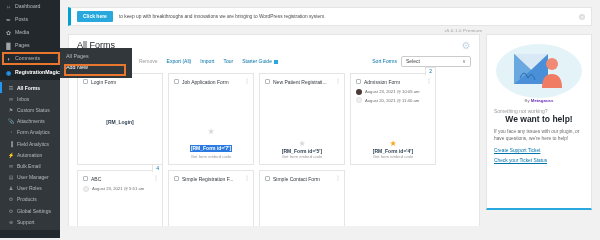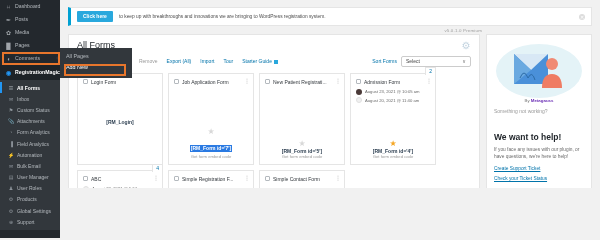--- a/index.html
+++ b/index.html
@@ -1,21 +1,21 @@
 <!DOCTYPE html>
 <html><head>
 <meta charset="utf-8">
 <style>
   * { box-sizing: border-box; margin: 0; padding: 0; }
   html, body {
     width: 600px; height: 238px; overflow: hidden;
     background: #f1f1f1;
     font-family: "Liberation Sans", sans-serif;
   }
-  #app { position: relative; width: 600px; height: 188px; display: flex; }
+  #app { position: relative; width: 600px; height: 226px; display: flex; }
 
   
   .sidebar {
     width: 60px; height: 238px; background: #23282d;
     color: #b4b9be; flex: 0 0 60px; position: relative; z-index: 5;
   }
   .menu-item {
     display: flex; align-items: center; gap: 3px;
     padding: 3px 4px 3px 5px; font-size: 5.2px; line-height: 1;
     color: #b4b9be; white-space: nowrap; position: relative;
@@ -133,21 +133,21 @@
   
   .help {
     background: #fff; border: 1px solid #e5e5e5; border-bottom: 2px solid #29a8dd;
     padding: 6px 7px 8px 7px; height: 176px;
   }
   .hero { height: 60px; position: relative; display: flex; align-items: center; justify-content: center; }
   .hero .blob { position: absolute; width: 86px; height: 54px; background: #e4f3f7; border-radius: 50%; }
   .by { text-align: center; font-size: 4.4px; color: #777; margin-top: -3px; }
   .by .mg { color: #6b2fb5; font-weight: bold; }
   .h-sub { font-size: 5px; color: #9a9a9a; margin-top: 5px; }
-  .h-title { font-size: 8.5px; color: #23282d; font-weight: bold; margin-top: 18px; }
+  .h-title { font-size: 8.5px; color: #23282d; font-weight: bold; margin-top: 0; text-align: center; }
   .h-body { font-size: 4.8px; color: #6a6a6a; line-height: 1.55; margin-top: 4px; }
   .h-link { font-size: 4.8px; color: #0073aa; text-decoration: underline; display: block; margin-top: 5px; }
 </style>
 </head>
 <body>
 
 <div id="app">
 
   <div class="sidebar">
     <div>

